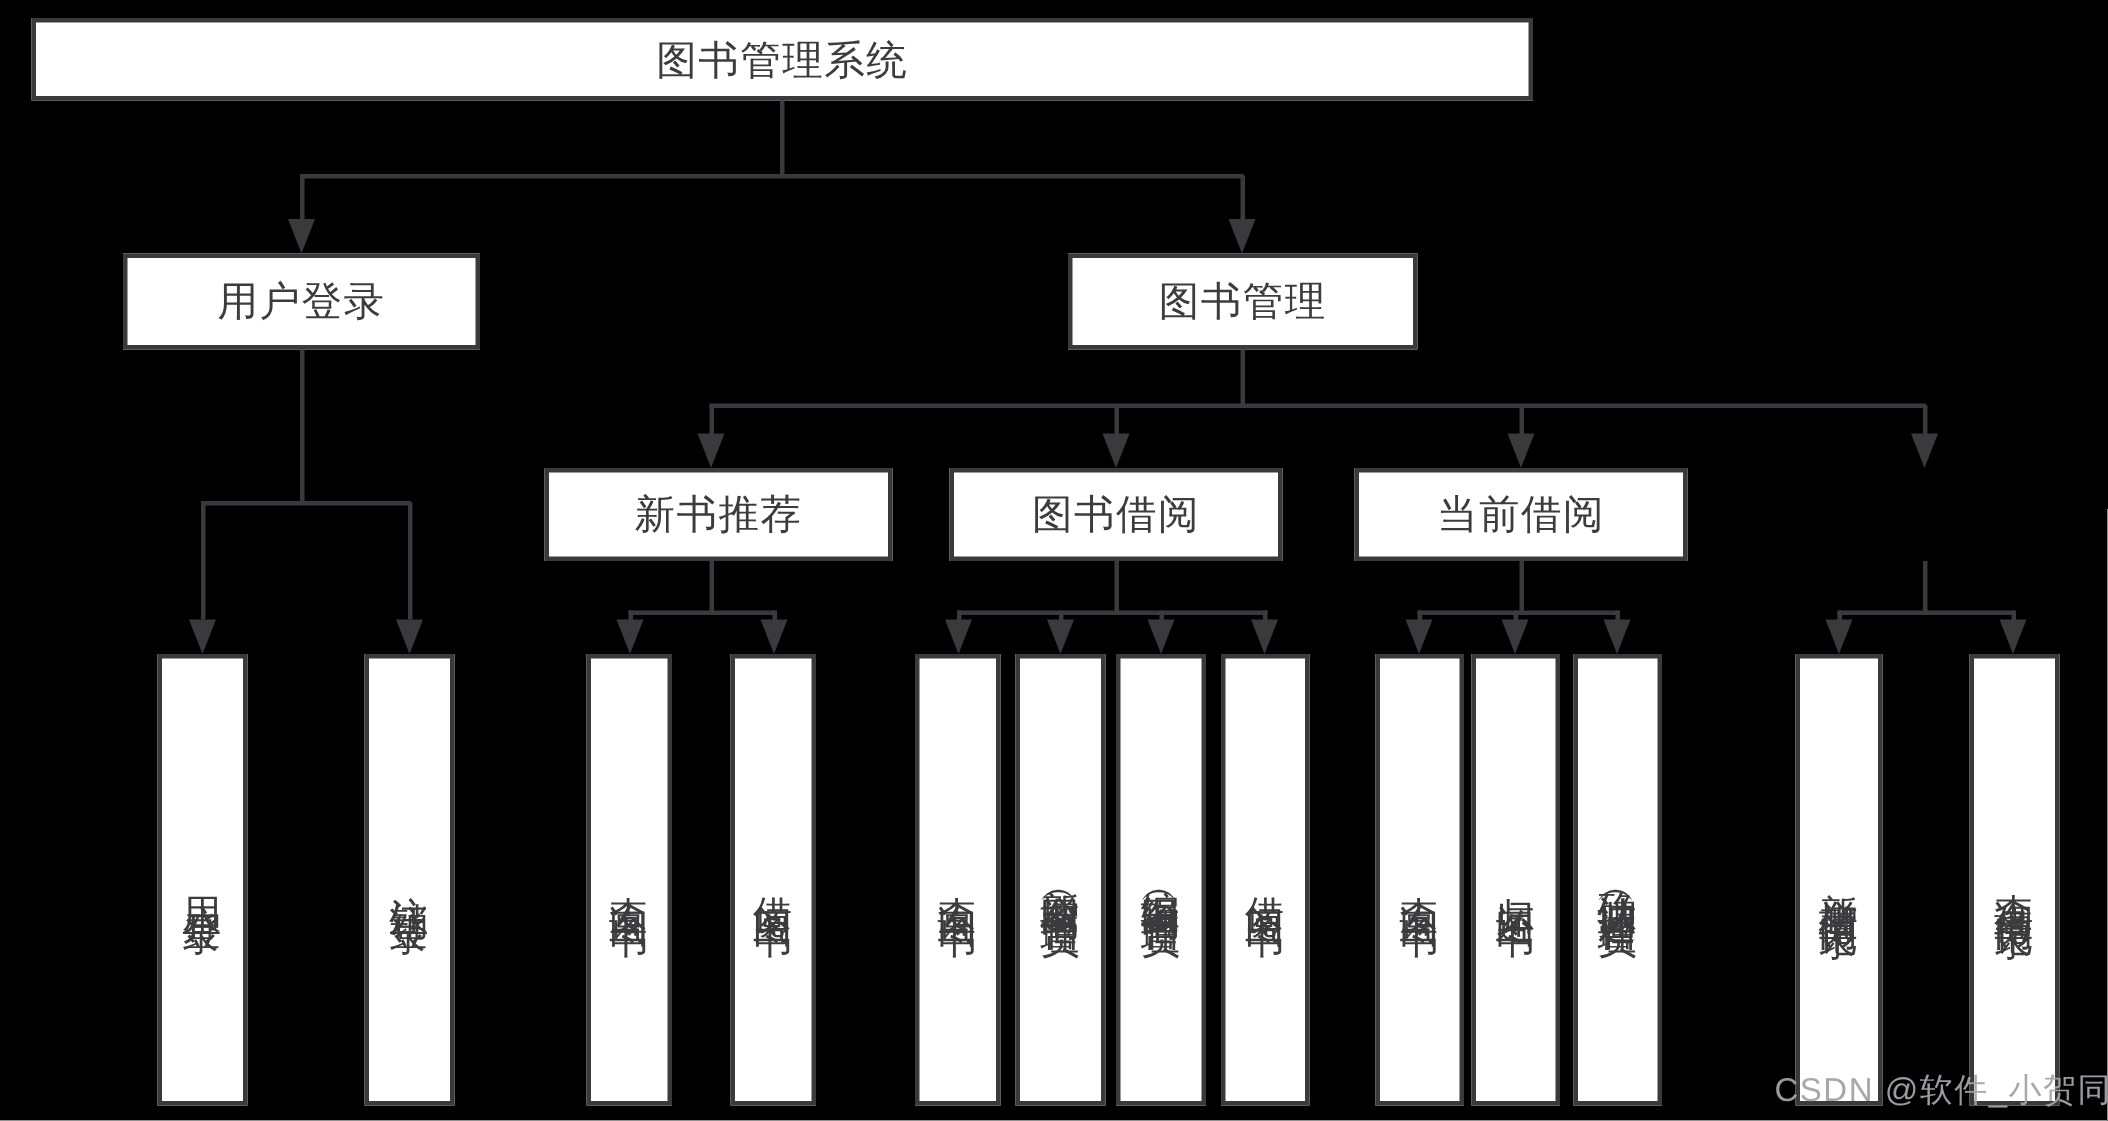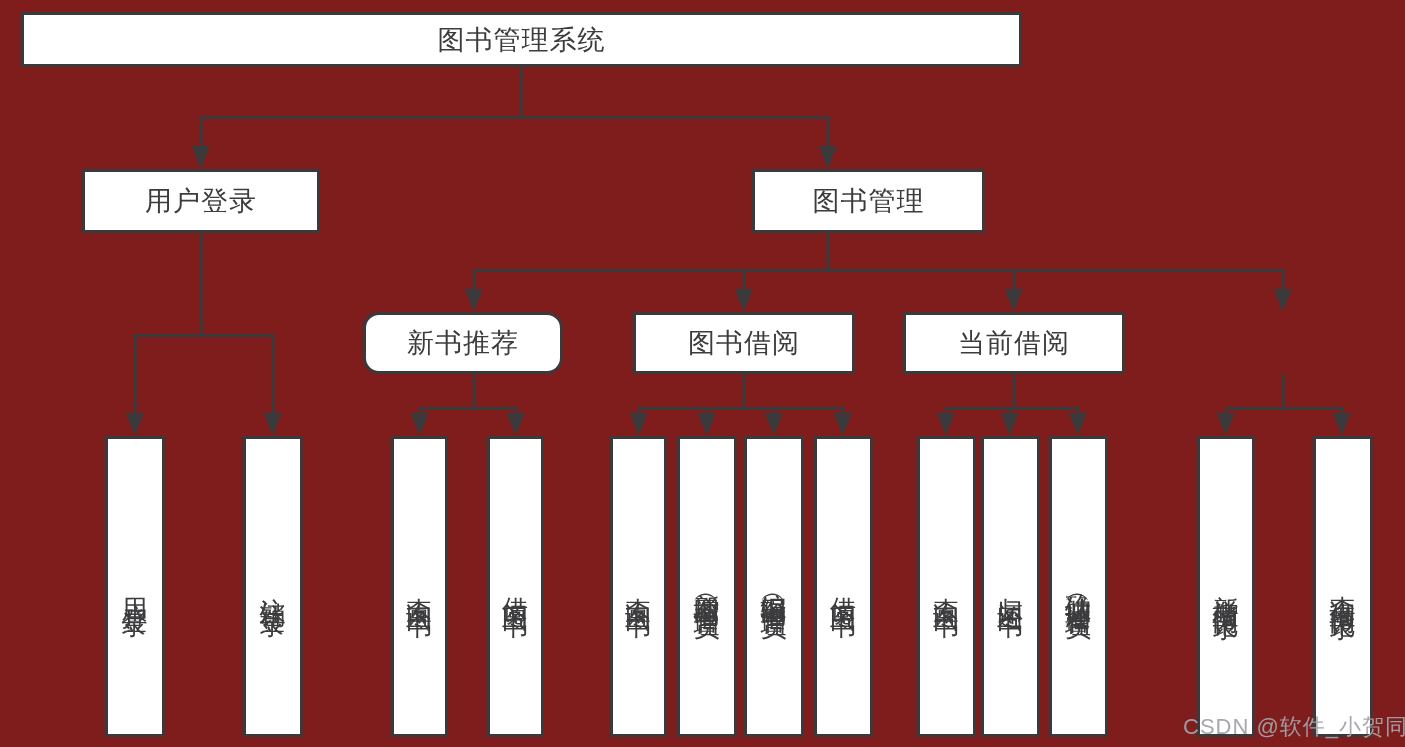--- a/index.html
+++ b/index.html
@@ -4,21 +4,21 @@
 <style>
   :root{
     --line:#3a3a3c;
     --text:#3c3c3e;
   }
   html,body{margin:0;padding:0;background:#ffffff;}
   .canvas{
     position:relative;
     width:1405px;
     height:747px;
-    background:#7f1d1d;
+    background:#000000;
     overflow:hidden;
     font-family:"Liberation Sans","DejaVu Sans",sans-serif;
     color:var(--text);
   }
   .box{
     position:absolute;
     box-sizing:border-box;
     border:3px solid var(--line);
     background:#ffffff;
     display:flex;
@@ -69,25 +69,25 @@
 
 <div class="canvas">
 
   <div class="box" style="left:21px;top:12px;width:1001px;height:55px;">
     <span>图书管理系统</span>
   </div>
 
   <div class="box" style="left:82px;top:169px;width:238px;height:64px;">
     <span>用户登录</span>
   </div>
-  <div class="box" style="left:712px;top:169px;width:233px;height:64px;margin-left:40px;">
+  <div class="box" style="left:712px;top:169px;width:233px;height:64px;">
     <span>图书管理</span>
   </div>
 
-  <div class="box" style="left:363px;top:312px;width:200px;height:62px;border-radius:16px;">
+  <div class="box" style="left:363px;top:312px;width:232px;height:62px;">
     <span>新书推荐</span>
   </div>
   <div class="box" style="left:903px;top:312px;width:222px;height:62px;">
     <span>当前借阅</span>
   </div>
   <div class="box" style="left:633px;top:312px;width:222px;height:62px;">
     <span>图书借阅</span>
   </div>
 
   <div class="leaf" style="left:105px;width:60px;">用户登录</div>

